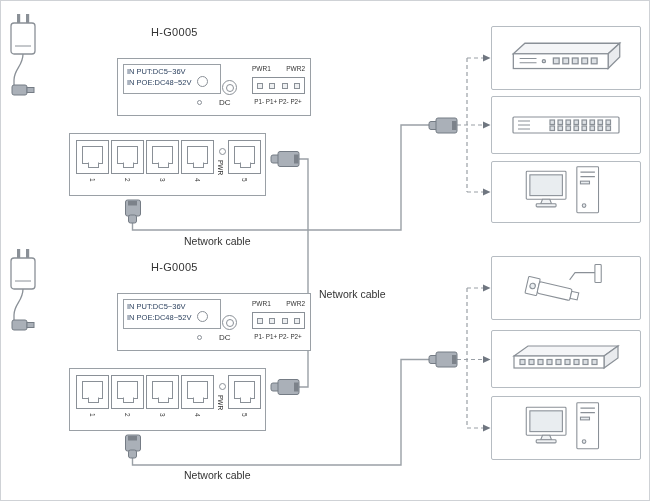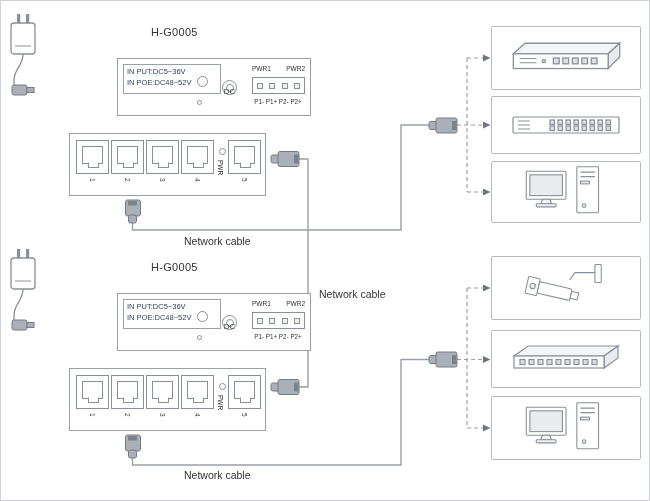--- a/index.html
+++ b/index.html
@@ -8,21 +8,21 @@
   .wiring { position:absolute; left:0; top:0; }
   .cable-label { position:absolute; font-size:10.5px; color:#333; white-space:nowrap;text-align:right; }
   .device { position:absolute; width:200px; height:172px; }
   .device-title { position:absolute; left:82px; top:0; font-size:11px; color:#333; letter-spacing:.3px; }
   .topview { position:absolute; left:0; top:32px; width:194px; height:58px; border:1px solid #9aa0a6; background:#fff;margin-left:48px; }
   .infobox { position:absolute; left:5px; top:5px; width:98px; height:30px; border:1px solid #9aa0a6; padding:2px 3px; font-size:7.5px; line-height:1.45; color:#2e4360; white-space:nowrap; overflow:hidden; }
   .btn-circle { position:absolute; left:79px; top:17px; width:11px; height:11px; border:1px solid #8a9097; border-radius:50%; background:#fff; }
   .small-circle { position:absolute; left:79px; top:41px; width:5px; height:5px; border:1px solid #8a9097; border-radius:50%; }
   .dc-jack { position:absolute; left:104px; top:21px; width:15px; height:15px; border:1px solid #8a9097; border-radius:50%; display:flex; align-items:center; justify-content:center; }
   .dc-jack::after { content:""; width:6px; height:6px; border:1px solid #8a9097; border-radius:50%; }
-  .dc-label { position:absolute; left:101px; top:28px; width:21px; text-align:center; font-size:8px; color:#333; }
+  .dc-label { position:absolute; left:101px; top:39px; width:21px; text-align:left; font-size:8px; color:#333; }
   .pwr-row { position:absolute; left:134px; top:6px; width:53px; display:flex; justify-content:space-between; font-size:6.5px; color:#333; }
   .terminal { position:absolute; left:134px; top:18px; width:53px; height:17px; border:1px solid #8a9097; display:flex; align-items:center; justify-content:space-between; padding:0 4px; background:#fff; }
   .terminal i { display:block; width:6px; height:6px; border:1px solid #8a9097; background:#eef0f2; }
   .pins-label { position:absolute; left:128px; top:39px; width:64px; text-align:center; font-size:6.3px; color:#333; white-space:nowrap; }
   .frontpanel { position:absolute; left:0; top:107px; width:197px; height:63px; border:1px solid #9aa0a6; background:#fff; }
   .port { position:absolute; top:6px; width:33px; height:34px; border:1px solid #8a9097; background:#fff; }
   .port .jack { position:absolute; left:5px; top:5px; width:21px; height:18px; border:1px solid #8a9097; }
   .port .jack::after { content:""; position:absolute; left:5px; bottom:-5px; width:9px; height:4px; border:1px solid #8a9097; border-top:1px solid #fff; background:#fff; }
   .port-num { position:absolute; top:44px; font-size:6.5px; color:#333; writing-mode:vertical-lr; }
   .led { position:absolute; left:149px; top:14px; width:7px; height:7px; border:1px solid #8a9097; border-radius:50%; }

